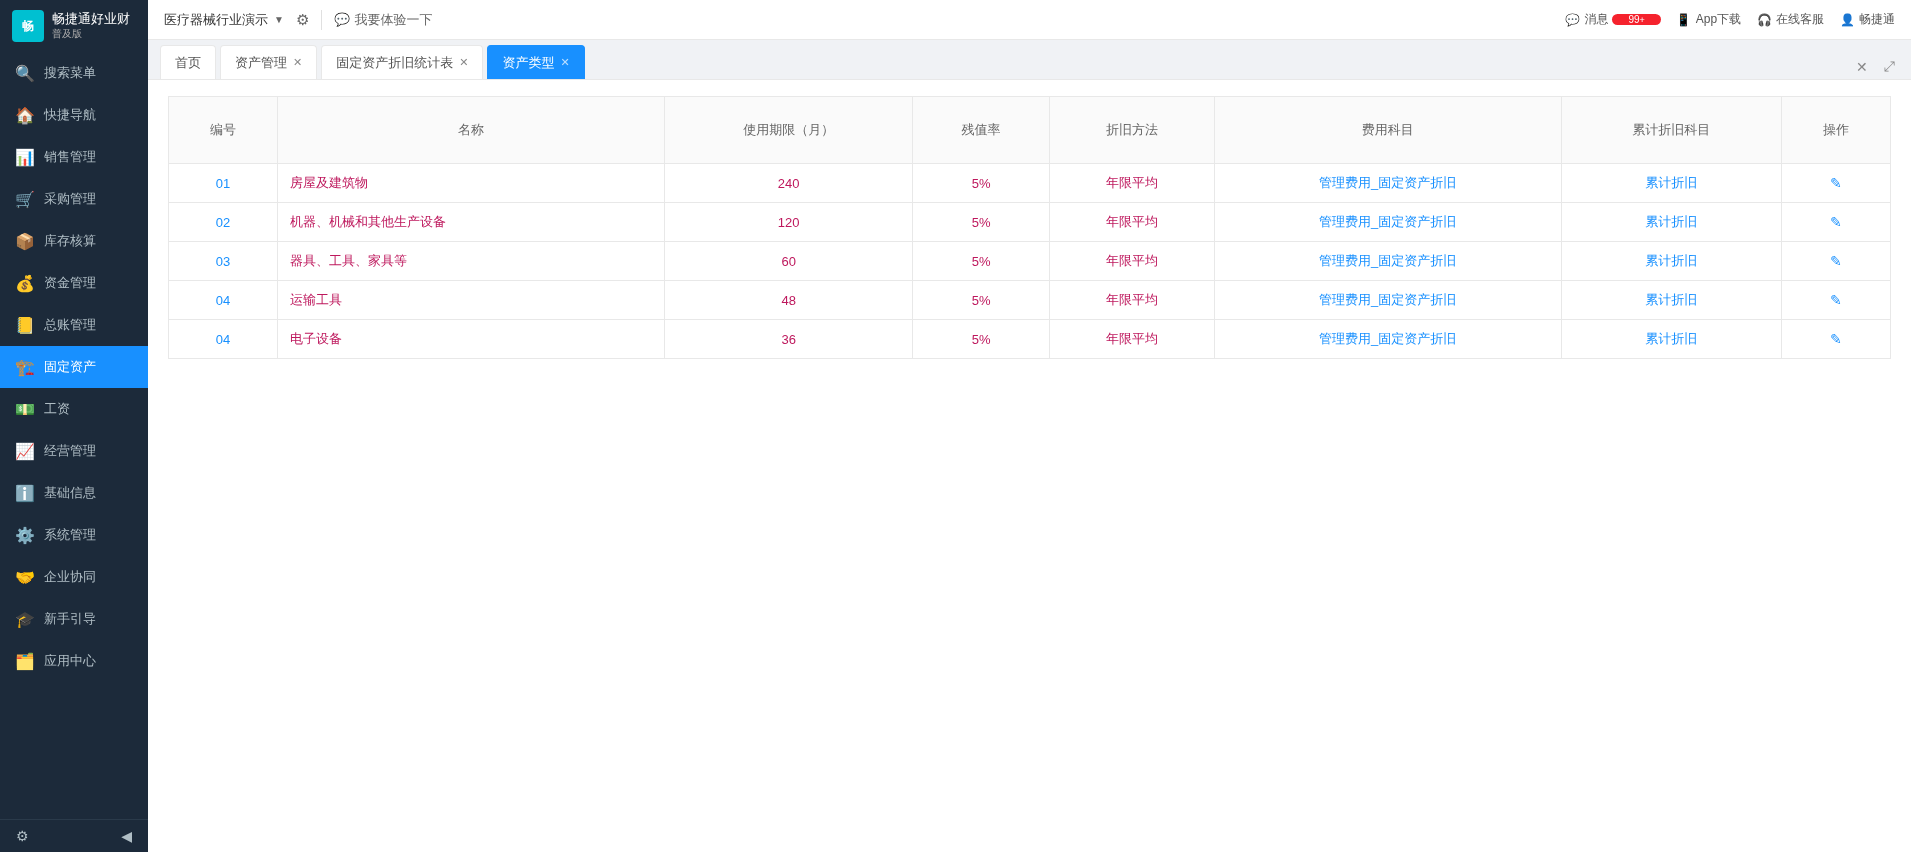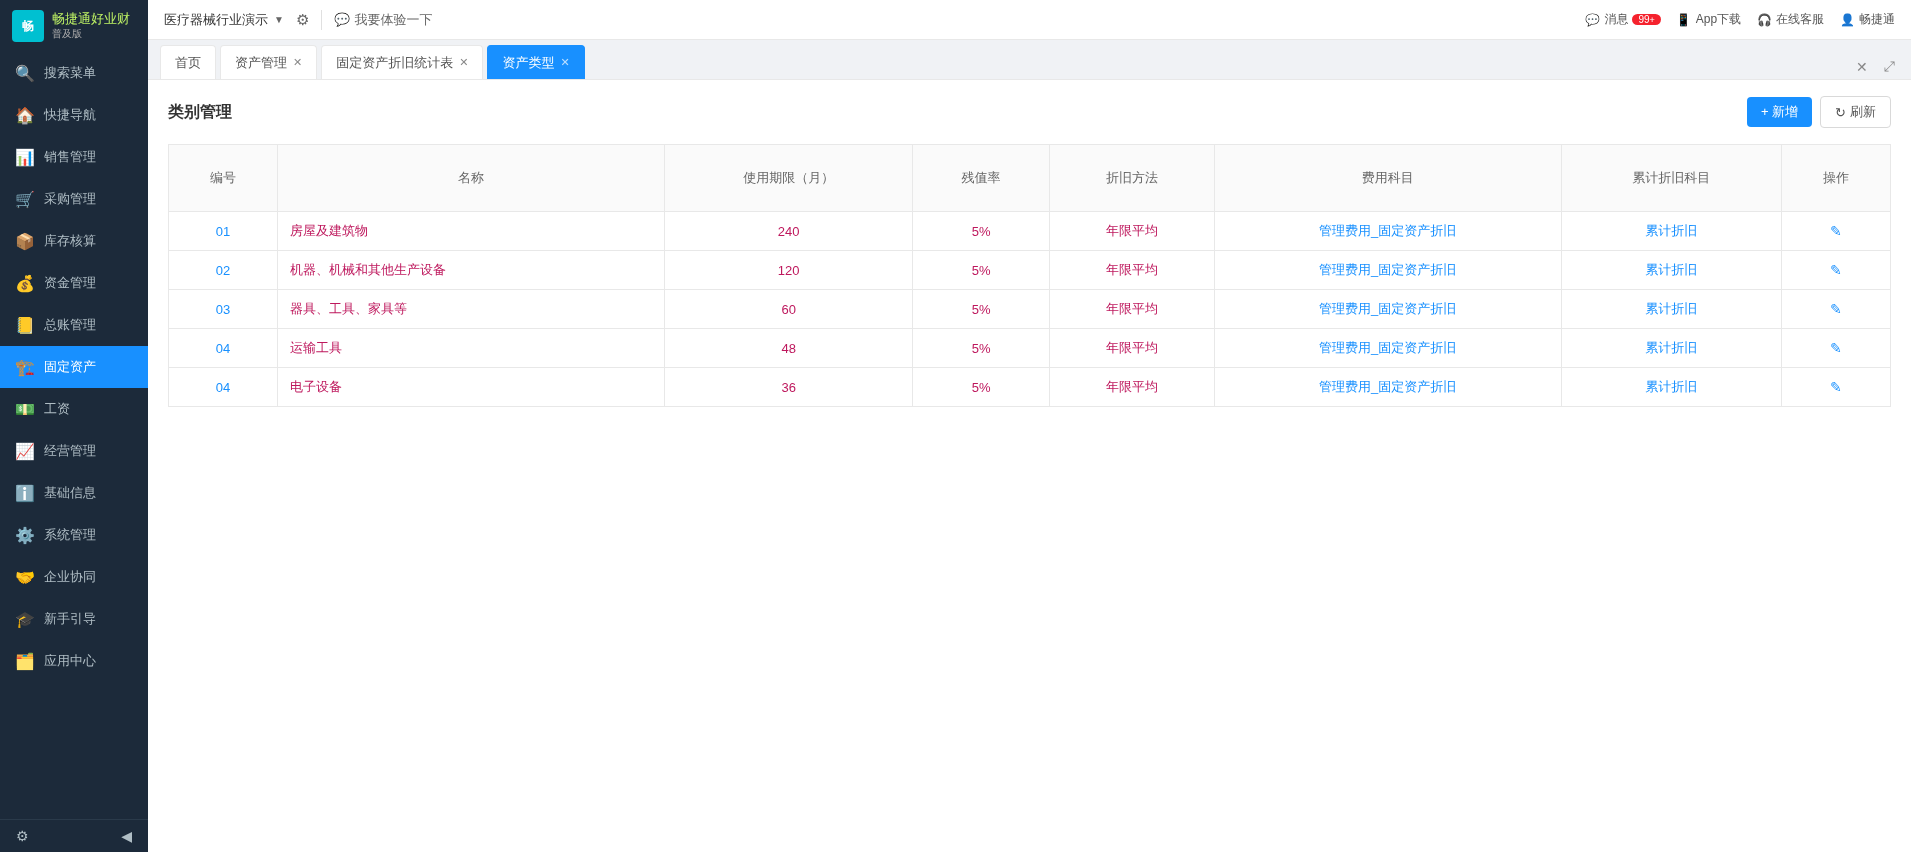--- a/index.html
+++ b/index.html
@@ -22,21 +22,21 @@
       gap: 8px;
       height: 52px;
     }
     .sidebar-logo-icon {
       width: 32px; height: 32px;
       background: #00c0d1;
       border-radius: 4px;
       display: flex; align-items: center; justify-content: center;
       color: #fff; font-weight: bold; font-size: 12px;
     }
-    .sidebar-logo-text { color: #bef264; font-size: 13px; line-height: 1.3; }
+    .sidebar-logo-text { color: #ffffff; font-size: 13px; line-height: 1.3; }
     .sidebar-logo-sub { color: #aaa; font-size: 10px; }
     .sidebar-scroll { flex: 1; overflow-y: auto; }
     .sidebar-scroll::-webkit-scrollbar { width: 4px; }
     .sidebar-scroll::-webkit-scrollbar-thumb { background: #3a4a5c; }
     .sidebar-item {
       display: flex; align-items: center; gap: 10px;
       padding: 12px 16px;
       color: #b0bec5;
       cursor: pointer;
       font-size: 13px;
@@ -86,21 +86,21 @@
       display: flex; align-items: center; gap: 16px;
     }
     .topbar-right-item {
       display: flex; align-items: center; gap: 4px;
       color: #555; font-size: 12px; cursor: pointer;
     }
     .badge {
       background: #f5222d;
       color: #fff;
       font-size: 10px;
-      padding: 0 6px;
+      padding: 0 16px;
       border-radius: 8px;
       min-width: 16px;
       text-align: center;
     }
 
     
     .tabbar {
       height: 40px;
       background: #f0f2f5;
       display: flex;
@@ -342,30 +342,20 @@
         <span>资产类型</span>
         <span class="tab-close">✕</span>
       </div>
       <div class="tabbar-right">
       <span class="tabbar-btn">✕</span>
       <span class="tabbar-btn">⤢</span>
     </div>
   </div>
 
   <div class="content">
-    <div class="page-header">
-      <span class="page-title">类别管理</span>
-      <div class="header-actions">
-        <button class="btn-new">+ 新增</button>
-        <button class="btn-refresh">
-          <span>↻</span>
-          <span>刷新</span>
-        </button>
-      </div>
-    </div>
 
     <table>
       <thead>
         <tr>
 
         <th>编号</th>
             <th>名称</th>
             <th>使用期限（月）</th>
             <th>残值率</th>
             <th>折旧方法</th>

